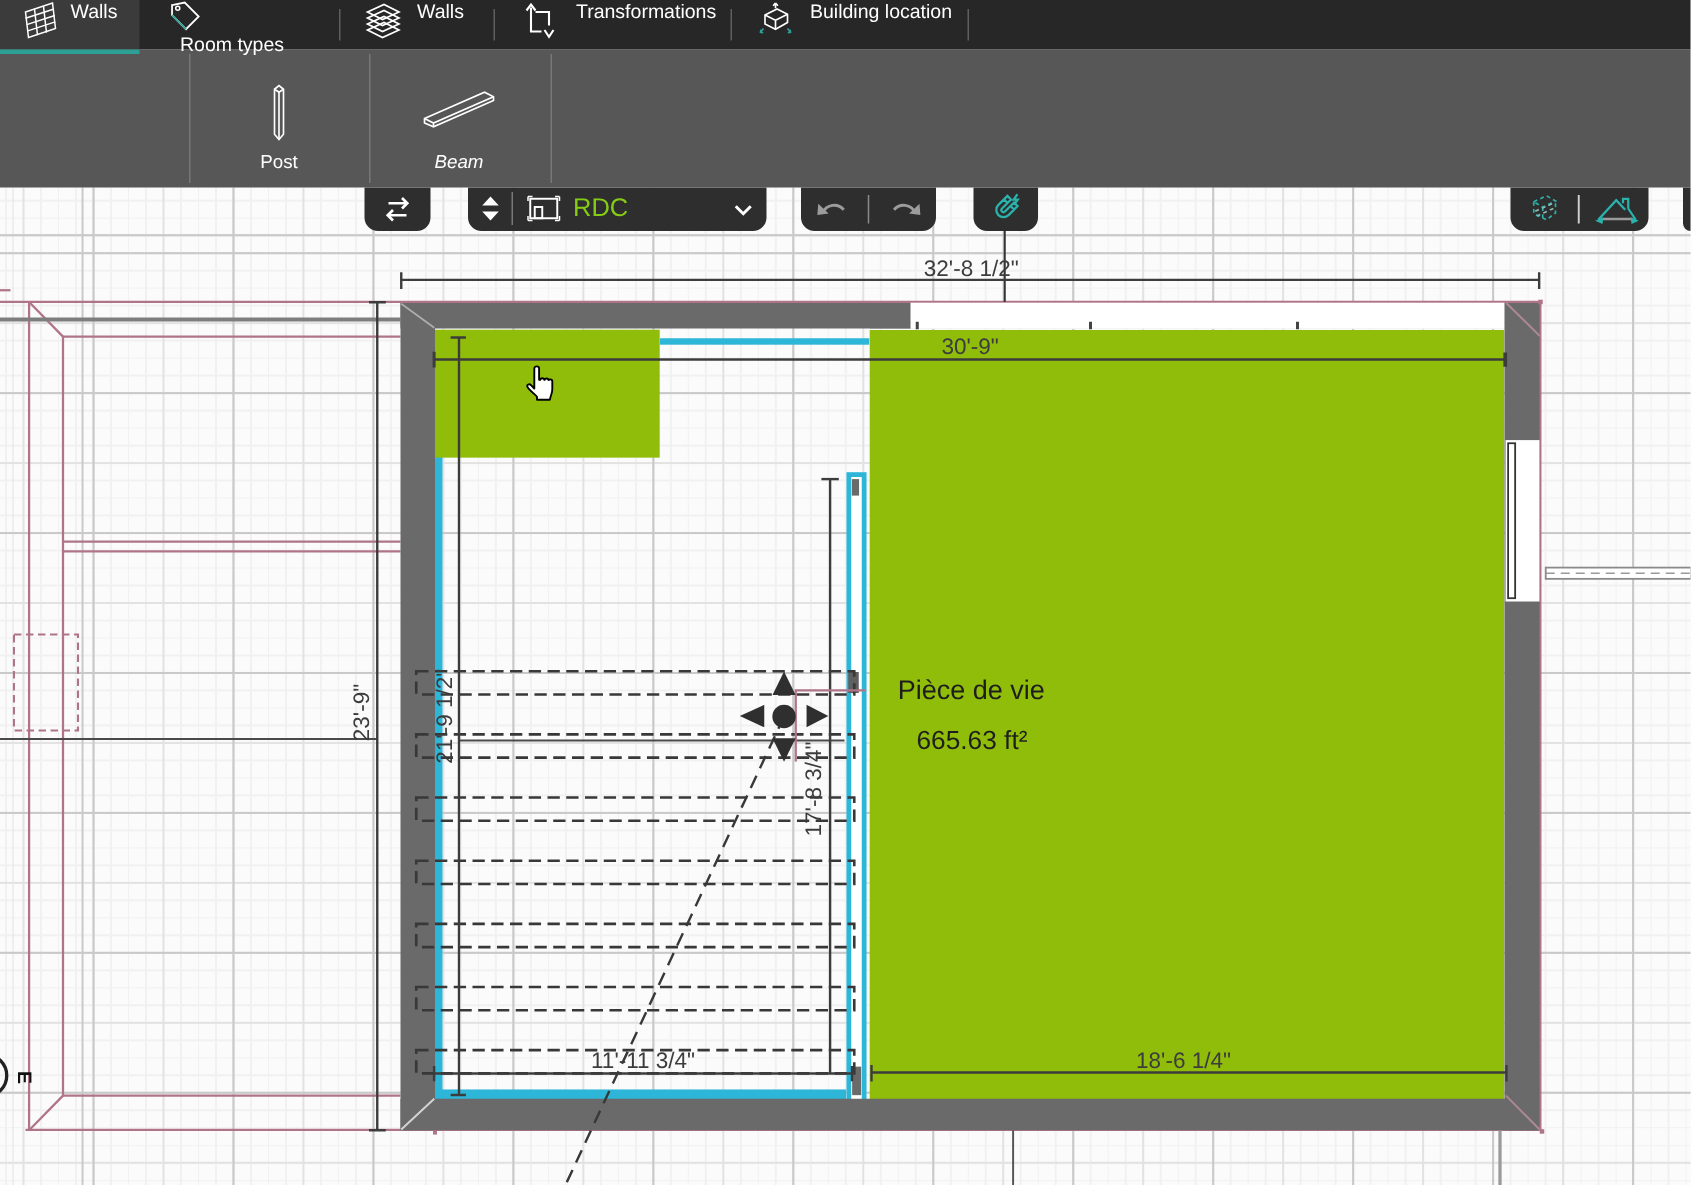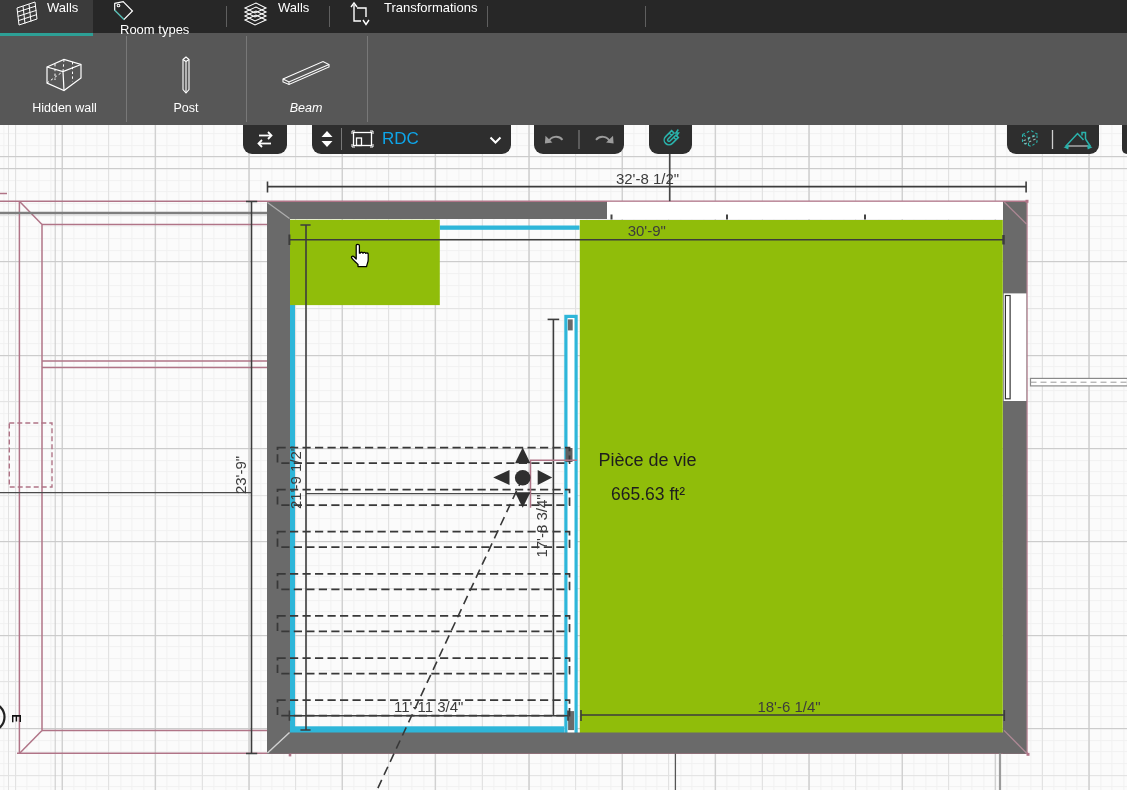--- a/index.html
+++ b/index.html
@@ -187,42 +187,43 @@
 <svg width="24" height="27" viewBox="0 0 24 27">
         <g stroke="#fff" stroke-width="1.4" fill="none">
           <path d="M9,8 H18 V17"></path>
           <path d="M13,21 H6 V5"></path>
           <path d="M3,7 L6,3 L9,7"></path>
           <path d="M15,20 L18,24.5 L21,20"></path>
         </g>
       </svg>
 <span style="margin-left:12px;">Transformations</span>
     </div>
+<div class="tab" style="left:505px;">
+<svg width="24" height="26" viewBox="0 0 24 26">
+        <g stroke="#fff" stroke-width="1.1" fill="none">
+          <path d="M5,10 L13,6 L20,9.5 L20,15 L12,19.5 L5,16 Z"></path>
+          <path d="M5,10 L12,13.5 L12,19.5 M12,13.5 L20,9.5"></path>
+          <path d="M12,5.5 V2 M12,2 L10.4,3.8 M12,2 L13.6,3.8"></path>
+        </g>
+        <g stroke="#2da096" stroke-width="1.1" fill="none">
+          <path d="M4,19 L2,21.5 M3.8,21.8 L2,21.5 L2.3,19.8"></path>
+          <path d="M20,19 L22,21.5 M20.2,21.8 L22,21.5 L21.7,19.8"></path>
+        </g>
+      </svg>
+<span style="margin-left:11px;">Building location</span>
+    </div>
 <div class="tabsep" style="left:225.7px;"></div>
 <div class="tabsep" style="left:328.8px;"></div>
 <div class="tabsep" style="left:487px;"></div>
 <div class="tabsep" style="left:644.8px;"></div>
 </div>
 <div id="bar2">
 <div class="b2sep" style="left:125.5px;"></div>
 <div class="b2sep" style="left:245.6px;"></div>
 <div class="b2sep" style="left:367.3px;"></div>
-<div class="tool" style="left:28px;top:0;width:73px;height:92px;">
-<svg style="position:absolute;left:12px;top:24px;" width="48" height="36" viewBox="0 0 48 36">
-        <g stroke="#fff" stroke-width="1.2" fill="none">
-          <path d="M7,10 L24,2.5 L41,7.5 L41,21 L24,33.5 L7,26 Z"></path>
-          <path d="M7,10 L23,14.5 L41,7.5 M23,14.5 L24,33.5"></path>
-          <path d="M23,14.5 L24,2.5" stroke-dasharray="2.4 2.4" stroke-width="1"></path>
-          <path d="M7,26 L23,14.5" stroke-dasharray="2.4 2.4" stroke-width="1"></path>
-          <path d="M32.5,5 L32.5,24.5" stroke-dasharray="2.4 2.4" stroke-width="1"></path>
-          <path d="M15,7 L15,23" stroke-dasharray="2.4 2.4" stroke-width="1"></path>
-        </g>
-      </svg>
-<div style="position:absolute;top:68px;width:100%;">Hidden wall</div>
-    </div>
 <div class="tool" style="left:160px;top:0;width:52px;height:92px;">
 <svg style="position:absolute;left:19px;top:23px;" width="14" height="39" viewBox="0 0 14 39">
         <g stroke="#fff" stroke-width="1.1" fill="none">
           <path d="M4,3.5 L7,1 L10,3.5 L10,33.5 L7,37 L4,33.5 Z"></path>
           <path d="M4,3.5 L7,5.5 L10,3.5 M7,5.5 L7,37"></path>
         </g>
       </svg>
 <div style="position:absolute;top:68px;width:100%;">Post</div>
     </div>
 <div class="tool" style="left:277px;top:0;width:58px;height:92px;font-style:italic;">
@@ -252,21 +253,21 @@
         <polygon points="7,18 12.5,12 1.5,12" fill="#fff"></polygon>
       </svg>
 <div style="width:1px;height:22px;background:#787878;margin-left:7px;"></div>
 <svg style="margin-left:9px;" width="23" height="18" viewBox="0 0 23 18">
         <g stroke="#fff" stroke-width="1.3" fill="none">
           <rect x="2.5" y="2.5" width="18" height="13"></rect>
           <rect x="5.5" y="8" width="5" height="7.5"></rect>
           <path d="M1,1 L4,1 M1,1 L1,4 M22,1 L19,1 M22,1 L22,4 M1,17 L4,17 M1,17 L1,14 M22,17 L19,17 M22,17 L22,14" stroke-width="1"></path>
         </g>
       </svg>
-<span style="color:#0ea5e9;font-size:17px;margin-left:8px;">RDC</span>
+<span style="color:#84cc16;font-size:17px;margin-left:8px;">RDC</span>
 <svg style="position:absolute;left:177px;top:11px;" width="13" height="8" viewBox="0 0 13 8">
         <path d="M1.5,1.5 L6.5,6.5 L11.5,1.5" stroke="#fff" stroke-width="2" fill="none"></path>
       </svg>
 </div>
 <div class="fbtn" style="left:534.3px;top:124.7px;width:90.2px;height:29px;">
 <svg width="90" height="29" viewBox="0 0 90 29">
         <path d="M45,5 V24" stroke="#8a8a8a" stroke-width="1"></path>
         <g stroke="#9c9c9c" stroke-width="1.9" fill="none">
           <path d="M14.5,16.8 C17,11 24.5,10.2 28.5,14.8"></path>
           <path d="M76,16.8 C73.5,11 66,10.2 62,14.8"></path>

